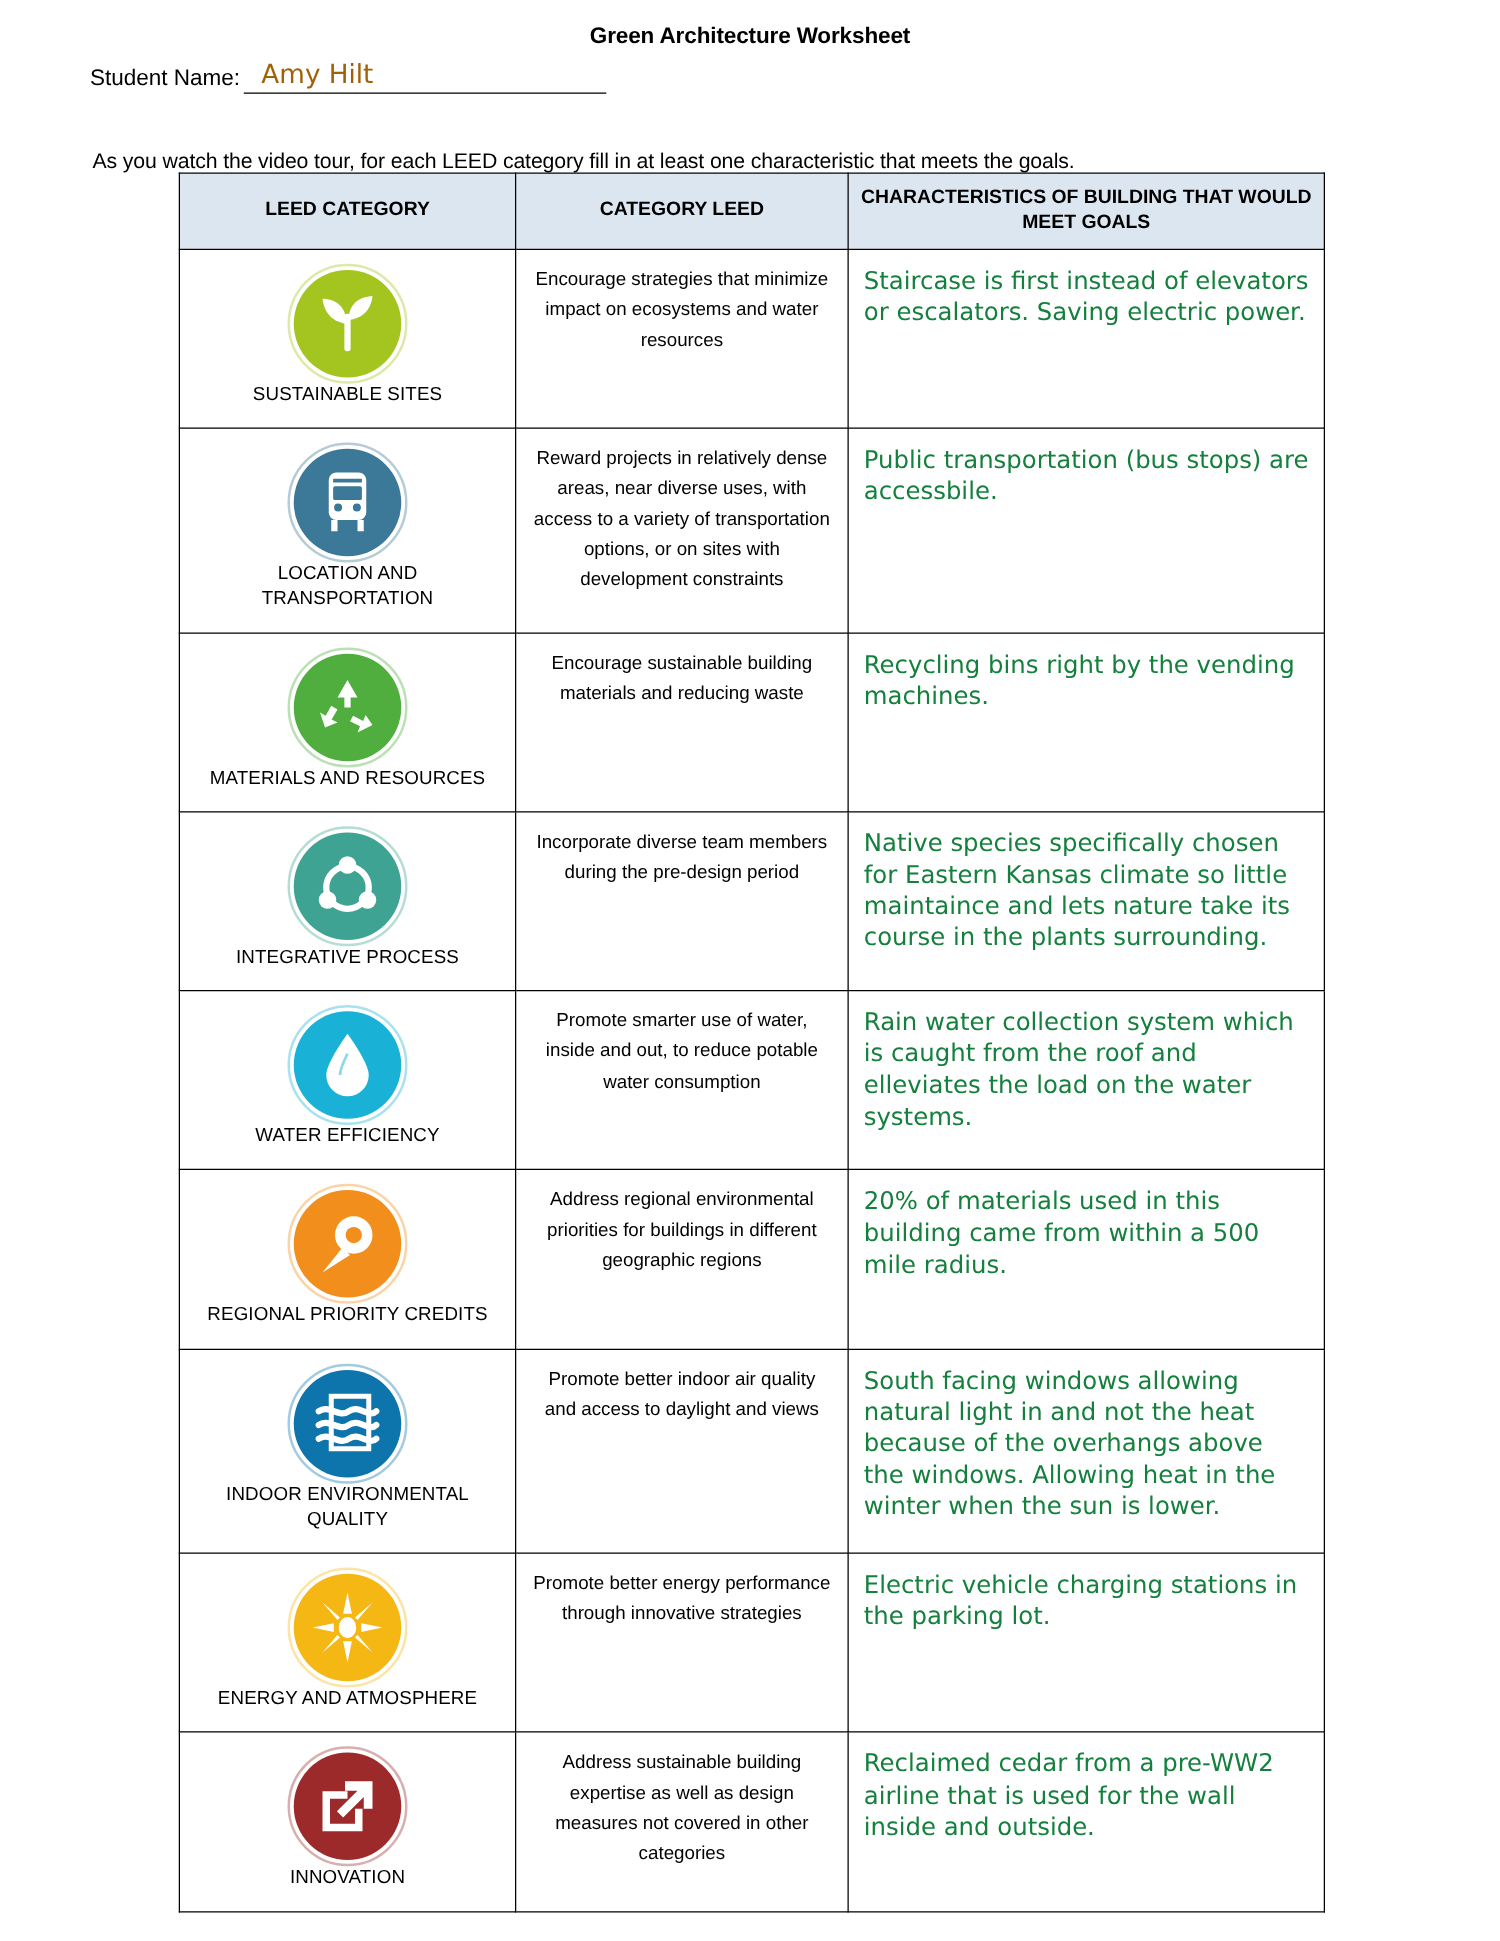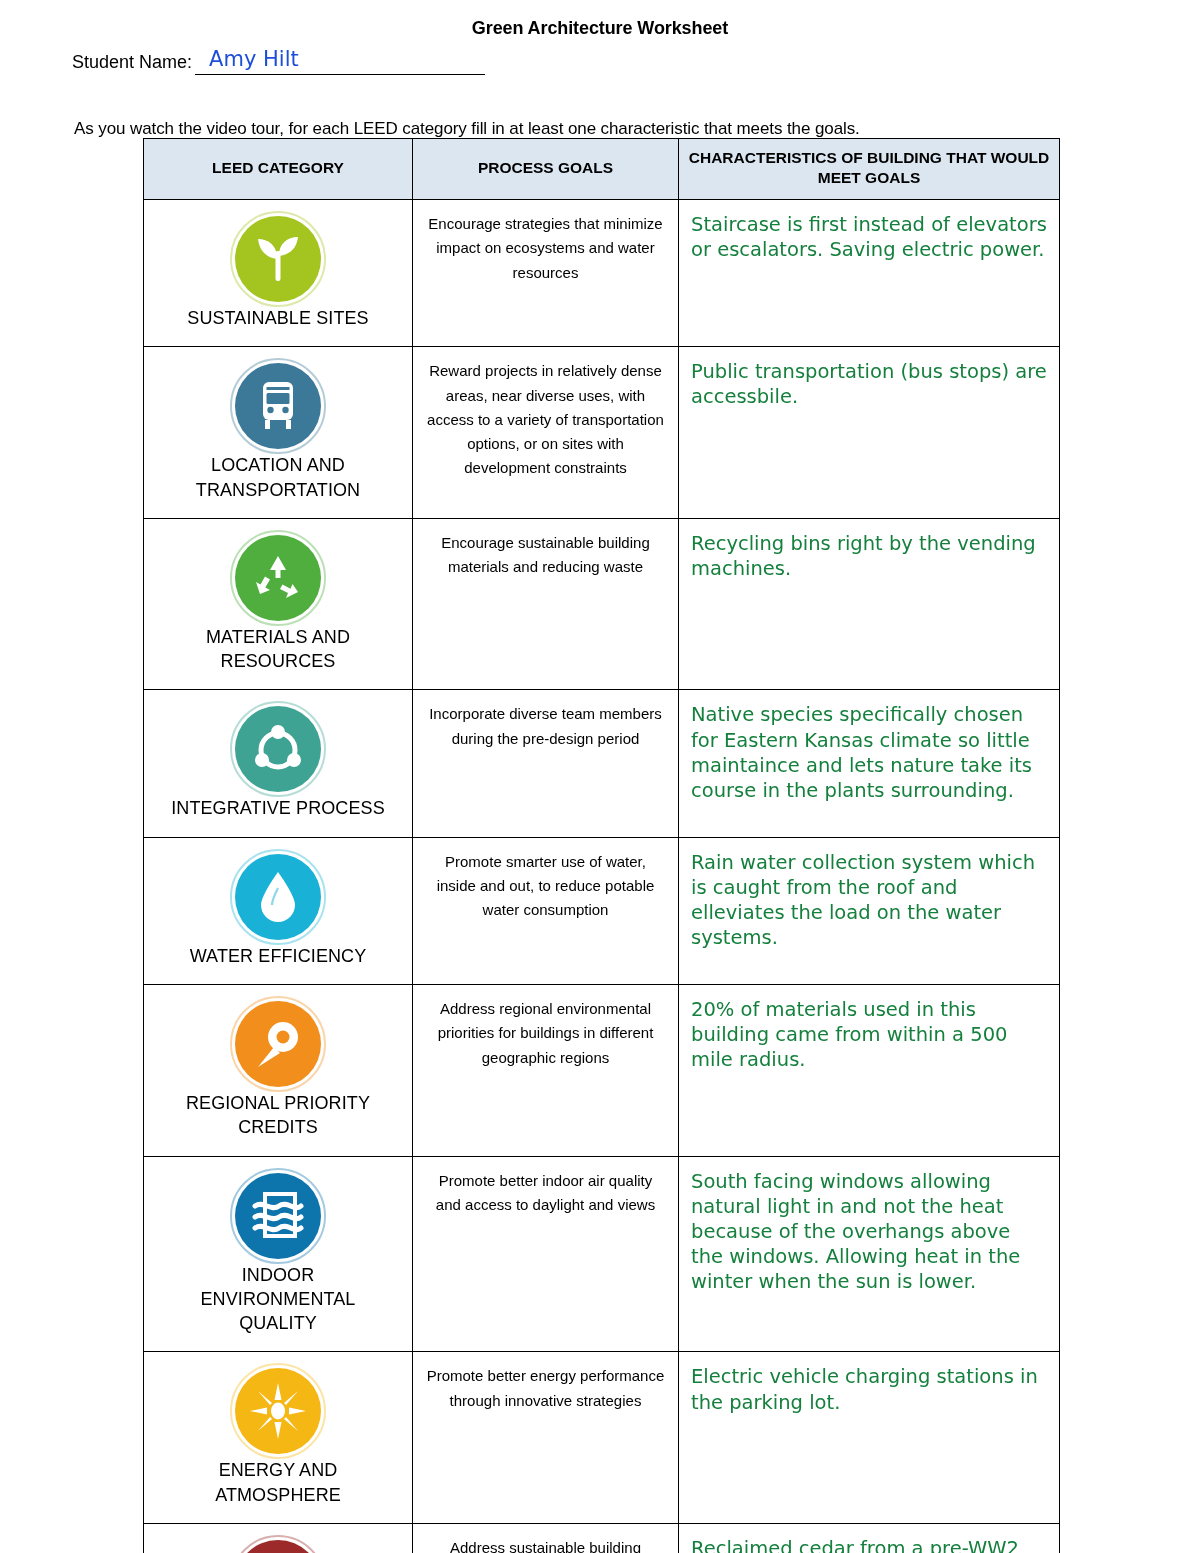--- a/index.html
+++ b/index.html
@@ -47,21 +47,21 @@
     margin-left: 3px;
   }
   .field-answer {
     position: absolute;
     left: 14px;
     bottom: 3px;
     font-size: 21px;
     font-family: "DejaVu Sans", sans-serif;
     font-weight: 400;
     white-space: nowrap;
-    color: #1d4ed8;
+    color: #a16207;
   }
   #student-field { left: 72px; top: 0; justify-content: space-between; }
   #student-field .field-blank { width: 290px; }
   #building-field { left: 706px; top: 0; }
   #building-field .field-blank { width: 300px; }
 
   .instructions {
     padding: 22px 0 0 74px;
     font-size: 17px;
     letter-spacing: -0.1px;
@@ -93,21 +93,21 @@
   col.c-cat { width: 269px; }
   col.c-goal { width: 266px; }
   col.c-char { width: 381px; }
 
   .cat-cell {
     text-align: center;
     padding: 8px 4px 4px;
     position: relative;
   }
   .cat-label {
-    font-size: 18px;
+    font-size: 15px;
     line-height: 1.35;
     letter-spacing: 0.1px;
     padding: 2px 8px 4px;
   }
   .goal-cell {
     text-align: center;
     font-size: 15px;
     line-height: 1.62;
     padding: 10px 12px;
     vertical-align: middle;
@@ -160,21 +160,21 @@
 
 <table class="leed-table">
   <colgroup>
     <col class="c-cat">
       <col class="c-goal">
       <col class="c-char">
   </colgroup>
   <thead>
     <tr>
       <th>LEED CATEGORY</th>
-      <th>PROCESS GOALS</th>
+      <th>CATEGORY LEED</th>
       <th>CHARACTERISTICS OF BUILDING THAT WOULD MEET GOALS</th>
     </tr>
   </thead>
   <tbody id="table-body">
       <tr>
         <td class="cat-cell">
           <div class="icon-badge" style="background:#a4c520;color:#a4c520">
             <svg width="50" height="52" viewBox="0 0 50 52">
         <rect x="22.5" y="18" width="5" height="30" rx="2.2" fill="white"></rect>
         <path d="M24 26 C10 24 6 14 5 6 C16 6 24 13 24 25 Z" fill="white"></path>

